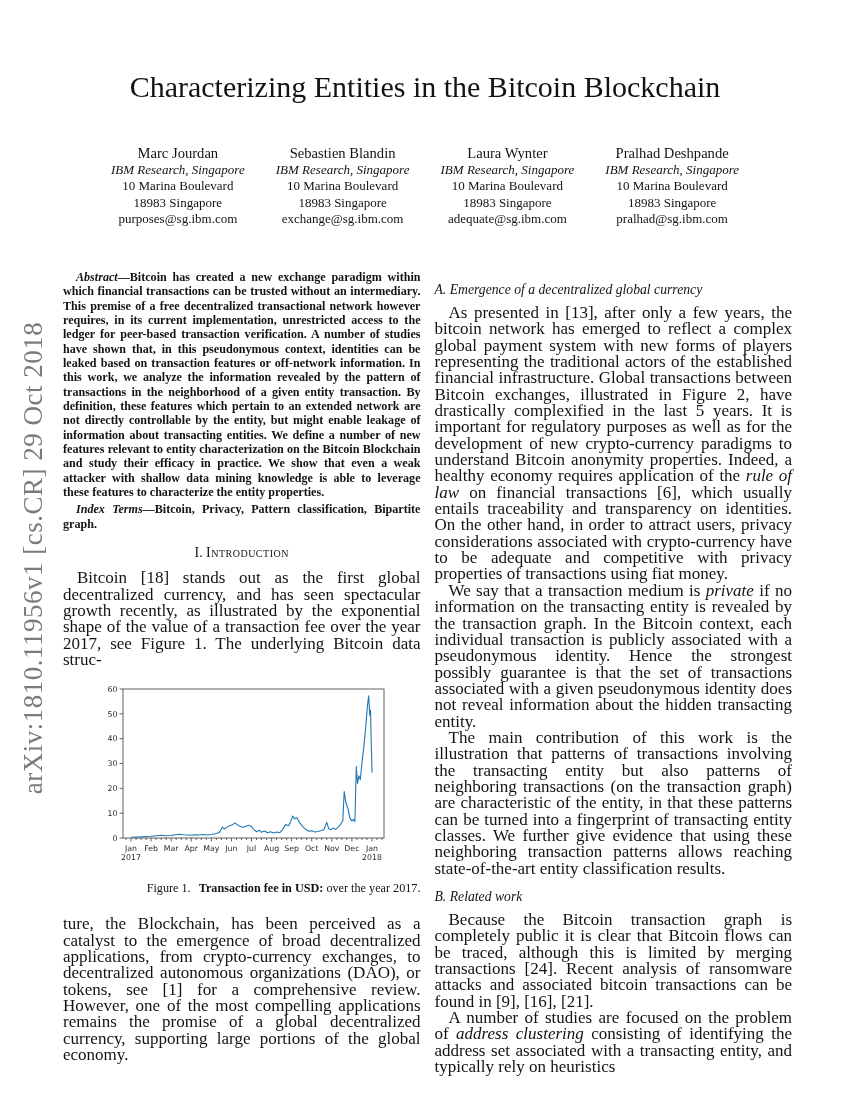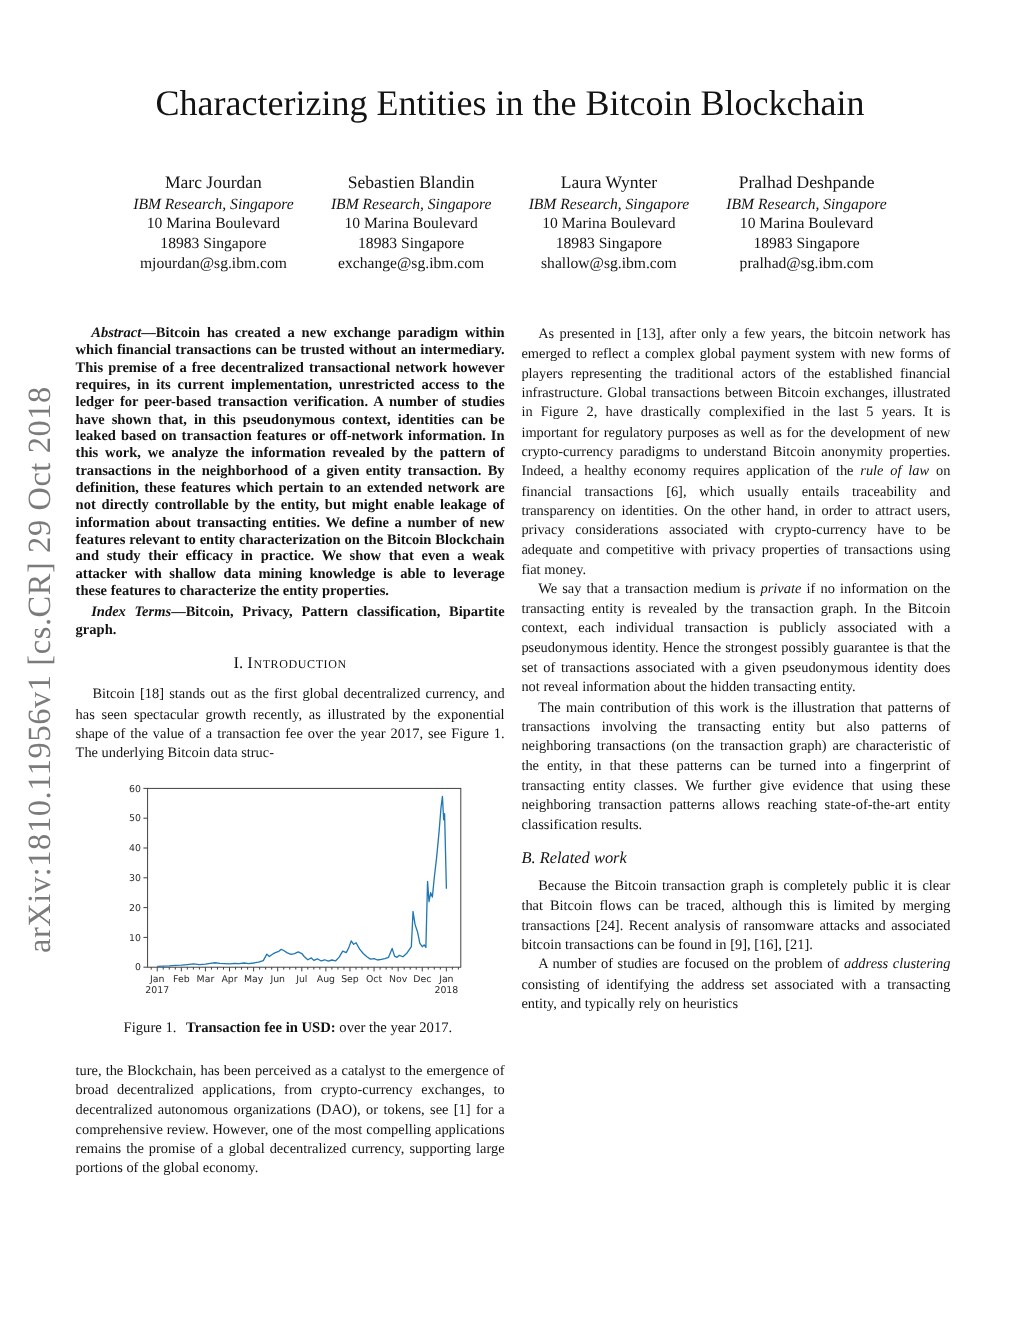--- a/index.html
+++ b/index.html
@@ -32,66 +32,66 @@
     text-align: justify; text-indent: 13px; margin: 0;
   }
   .index-p { margin-top: 3px; }
   .lead-italic { font-style: italic; }
   .sec-heading {
     font-weight: normal; font-size: 13.8px; text-align: center;
     margin: 14px 0 9px;
   }
   .sc { font-variant: small-caps; letter-spacing: 0.5px; font-family: Liberation Serif, serif; }
   .para {
-    font-size: 12px; line-height: 16.35px; text-align: justify;
+    font-size: 17px; line-height: 16.35px; text-align: justify;
     margin: 0; text-indent: 14px;
   }
   .para.noindent { text-indent: 0; }
   .para.cont { margin-top: 20px; }
   .subheading {
     font-style: italic; font-weight: normal; font-size: 13.7px;
     margin: 12px 0 7px;
   }
   .fig { margin: 14px 0 0 34px; width: 296px; }
   .fig svg { display: block; }
-  .fig-caption { font-size: 12.2px; margin: 13px 0 0 40px; }
+  .fig-caption { font-size: 12.2px; margin: 13px 0 0 40px; text-align: right; }
   .fig-caption .cap-label { margin-right: 8px; }
   svg text {
     font-family: "DejaVu Sans", sans-serif;
     font-size: 7.8px; fill: #2b2b2b;
   }
 </style>
 </head>
 <body>
 
 <div class="watermark">arXiv:1810.11956v1  [cs.CR]  29 Oct 2018</div>
 
 <div class="titleblock">
   <h1 class="paper-title">Characterizing Entities in the Bitcoin Blockchain</h1>
   <div class="authors">
     <div class="author">
       <div class="name">Marc Jourdan</div>
       <div class="affil">IBM Research, Singapore</div>
       <div>10 Marina Boulevard</div>
       <div>18983 Singapore</div>
-      <div>mjourdan@sg.ibm.com</div>
+      <div>purposes@sg.ibm.com</div>
     </div>
     <div class="author">
       <div class="name">Sebastien Blandin</div>
       <div class="affil">IBM Research, Singapore</div>
       <div>10 Marina Boulevard</div>
       <div>18983 Singapore</div>
       <div>exchange@sg.ibm.com</div>
     </div>
     <div class="author">
       <div class="name">Laura Wynter</div>
       <div class="affil">IBM Research, Singapore</div>
       <div>10 Marina Boulevard</div>
       <div>18983 Singapore</div>
-      <div>shallow@sg.ibm.com</div>
+      <div>adequate@sg.ibm.com</div>
     </div>
     <div class="author">
       <div class="name">Pralhad Deshpande</div>
       <div class="affil">IBM Research, Singapore</div>
       <div>10 Marina Boulevard</div>
       <div>18983 Singapore</div>
       <div>pralhad@sg.ibm.com</div>
     </div>
   </div>
 </div>
@@ -191,20 +191,21 @@
           <text x="274.95384615384614" y="177.5" text-anchor="middle">2018</text>
           <polyline points="34.0,155.3 39.0,155.1 44.1,154.9 49.1,154.5 54.1,154.3 59.1,153.8 64.1,153.3 69.2,153.8 74.2,153.5 78.2,152.8 82.2,152.3 86.2,152.8 90.2,153.0 94.3,153.3 98.3,152.8 102.3,153.0 106.3,152.5 110.3,153.0 114.3,152.5 118.4,151.8 122.4,150.5 125.4,145.1 127.4,147.1 129.4,145.6 132.4,143.8 135.4,142.8 137.4,141.1 139.4,142.1 142.4,144.1 145.5,145.3 148.5,144.6 151.5,143.3 154.5,144.6 156.5,147.1 159.5,149.8 162.5,148.3 164.5,150.3 167.5,149.0 170.6,150.8 173.6,149.8 176.6,151.0 179.6,150.0 182.6,150.8 185.6,147.6 188.6,142.6 191.6,143.8 193.6,139.9 195.7,134.1 197.7,136.9 199.7,135.6 202.7,140.9 205.7,144.6 208.7,147.3 211.7,149.3 214.7,148.8 217.7,150.0 220.7,149.5 223.8,148.8 226.8,147.8 229.8,140.4 231.8,146.8 233.8,147.8 235.8,146.1 238.8,147.3 241.8,144.6 243.8,141.8 245.8,138.9 247.2,109.6 248.9,120.5 250.9,126.4 252.9,136.1 254.9,138.9 256.5,137.4 257.9,139.6 259.3,84.5 260.5,101.4 261.9,93.9 263.3,97.6 264.9,81.5 266.9,64.1 268.9,43.0 270.5,23.1 271.7,13.7 272.7,33.1 273.5,28.1 275.0,90.7" fill="none" stroke="#1f77b4" stroke-width="1.1" stroke-linejoin="round"></polyline>
         </svg>
     </figure>
     <p class="fig-caption"><span class="cap-label">Figure 1.</span><b>Transaction fee in USD:</b><span> over the year 2017.</span></p>
 
     <p class="para noindent cont">ture, the Blockchain, has been perceived as a catalyst to the emergence of broad decentralized applications, from crypto-currency exchanges, to decentralized autonomous organizations (DAO), or tokens, see [1] for a comprehensive review. However, one of the most compelling applications remains the promise of a global decentralized currency, supporting large portions of the global economy.</p>
   </div>
 
   <div class="col">
+    <h4 class="subheading"><span>A.</span> <span>Emergence of a decentralized global currency</span></h4>
     <p class="para"><span>As presented in [13], after only a few years, the bitcoin network has emerged to reflect a complex global payment system with new forms of players representing the traditional actors of the established financial infrastructure. Global transactions between Bitcoin exchanges, illustrated in Figure 2, have drastically complexified in the last 5 years. It is important for regulatory purposes as well as for the development of new crypto-currency paradigms to understand Bitcoin anonymity properties. Indeed, a healthy economy requires application of the </span><i>rule of law</i><span> on financial transactions [6], which usually entails traceability and transparency on identities. On the other hand, in order to attract users, privacy considerations associated with crypto-currency have to be adequate and competitive with privacy properties of transactions using fiat money.</span></p>
     <p class="para"><span>We say that a transaction medium is </span><i>private</i><span> if no information on the transacting entity is revealed by the transaction graph. In the Bitcoin context, each individual transaction is publicly associated with a pseudonymous identity. Hence the strongest possibly guarantee is that the set of transactions associated with a given pseudonymous identity does not reveal information about the hidden transacting entity.</span></p>
     <p class="para">The main contribution of this work is the illustration that patterns of transactions involving the transacting entity but also patterns of neighboring transactions (on the transaction graph) are characteristic of the entity, in that these patterns can be turned into a fingerprint of transacting entity classes. We further give evidence that using these neighboring transaction patterns allows reaching state-of-the-art entity classification results.</p>
 
     <h4 class="subheading"><span>B.</span> <span>Related work</span></h4>
     <p class="para">Because the Bitcoin transaction graph is completely public it is clear that Bitcoin flows can be traced, although this is limited by merging transactions [24]. Recent analysis of ransomware attacks and associated bitcoin transactions can be found in [9], [16], [21].</p>
     <p class="para"><span>A number of studies are focused on the problem of </span><i>address clustering</i><span> consisting of identifying the address set associated with a transacting entity, and typically rely on heuristics</span></p>
   </div>
 </div>
 

